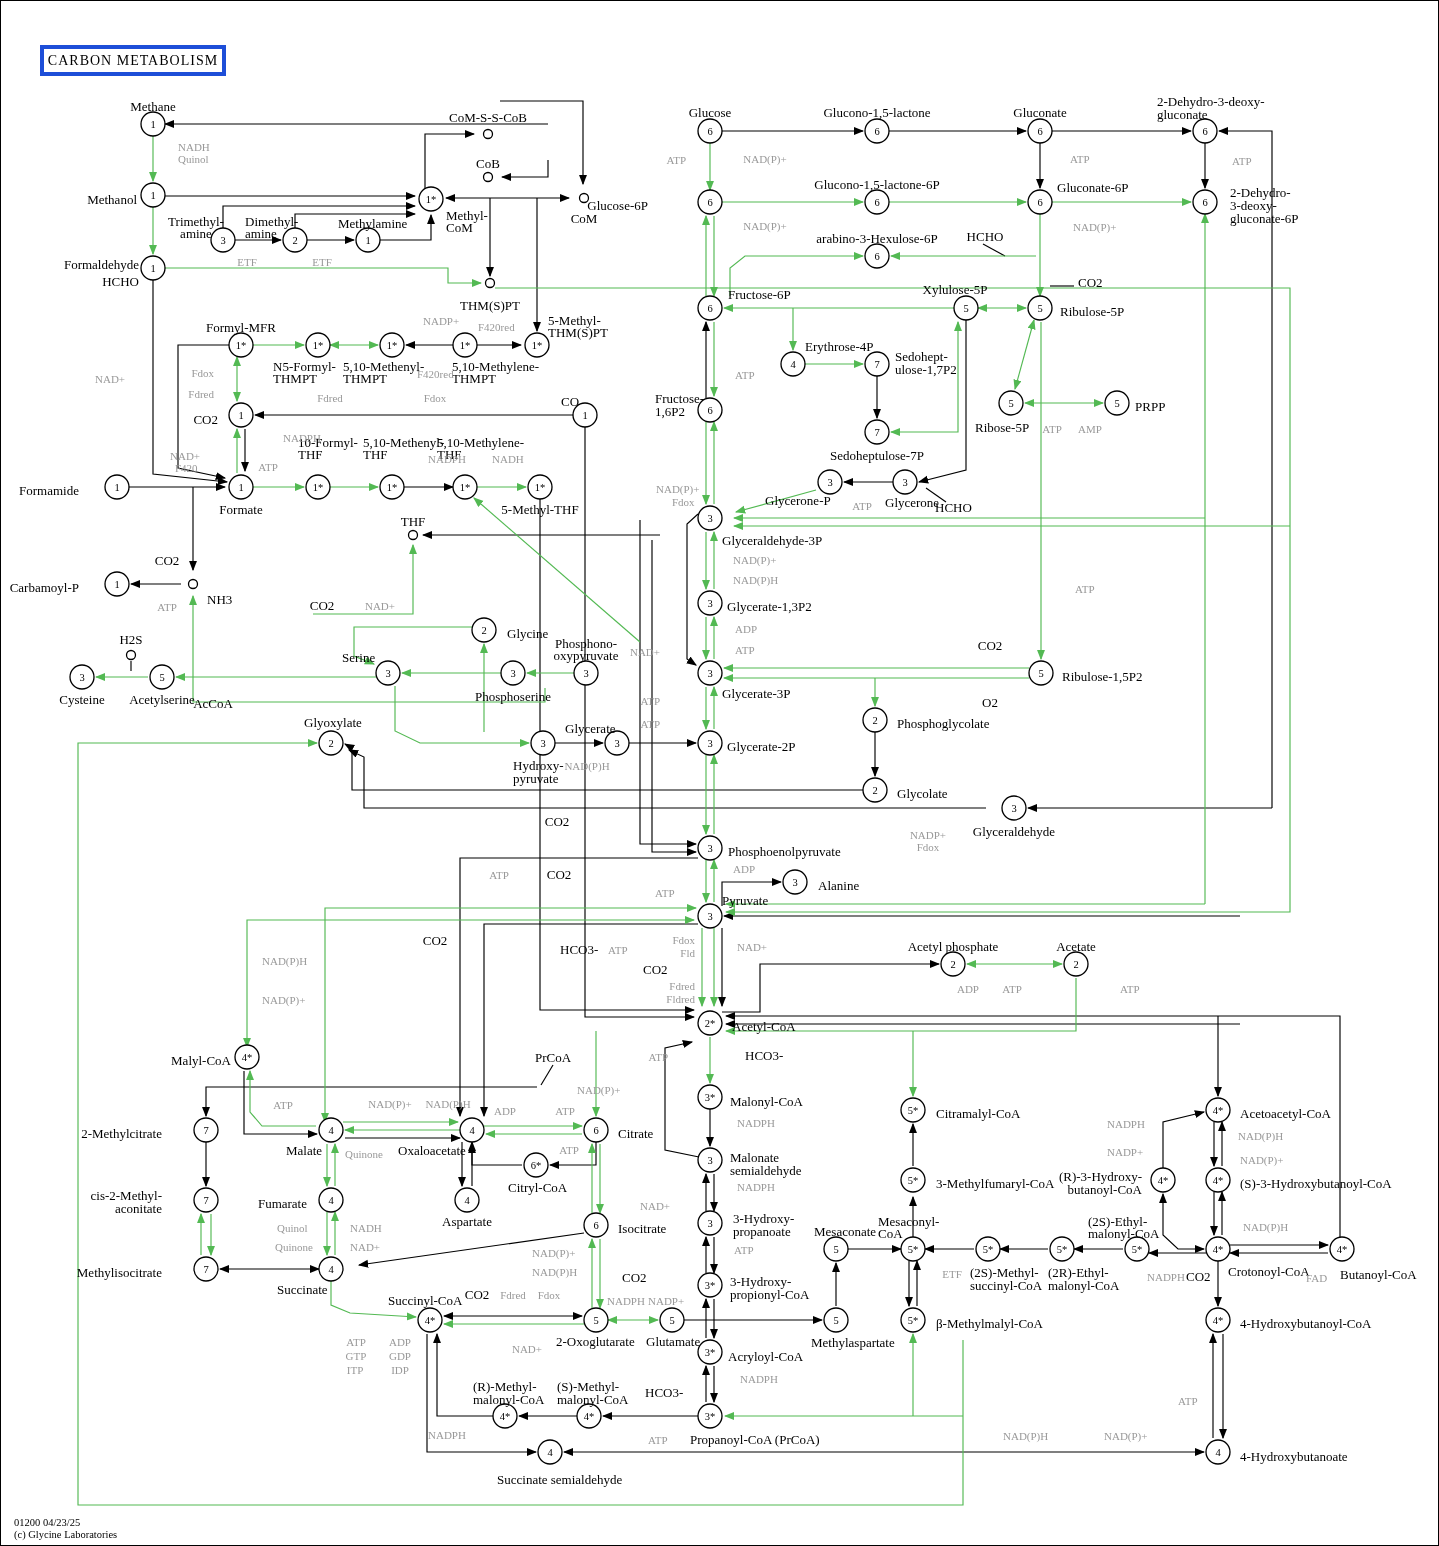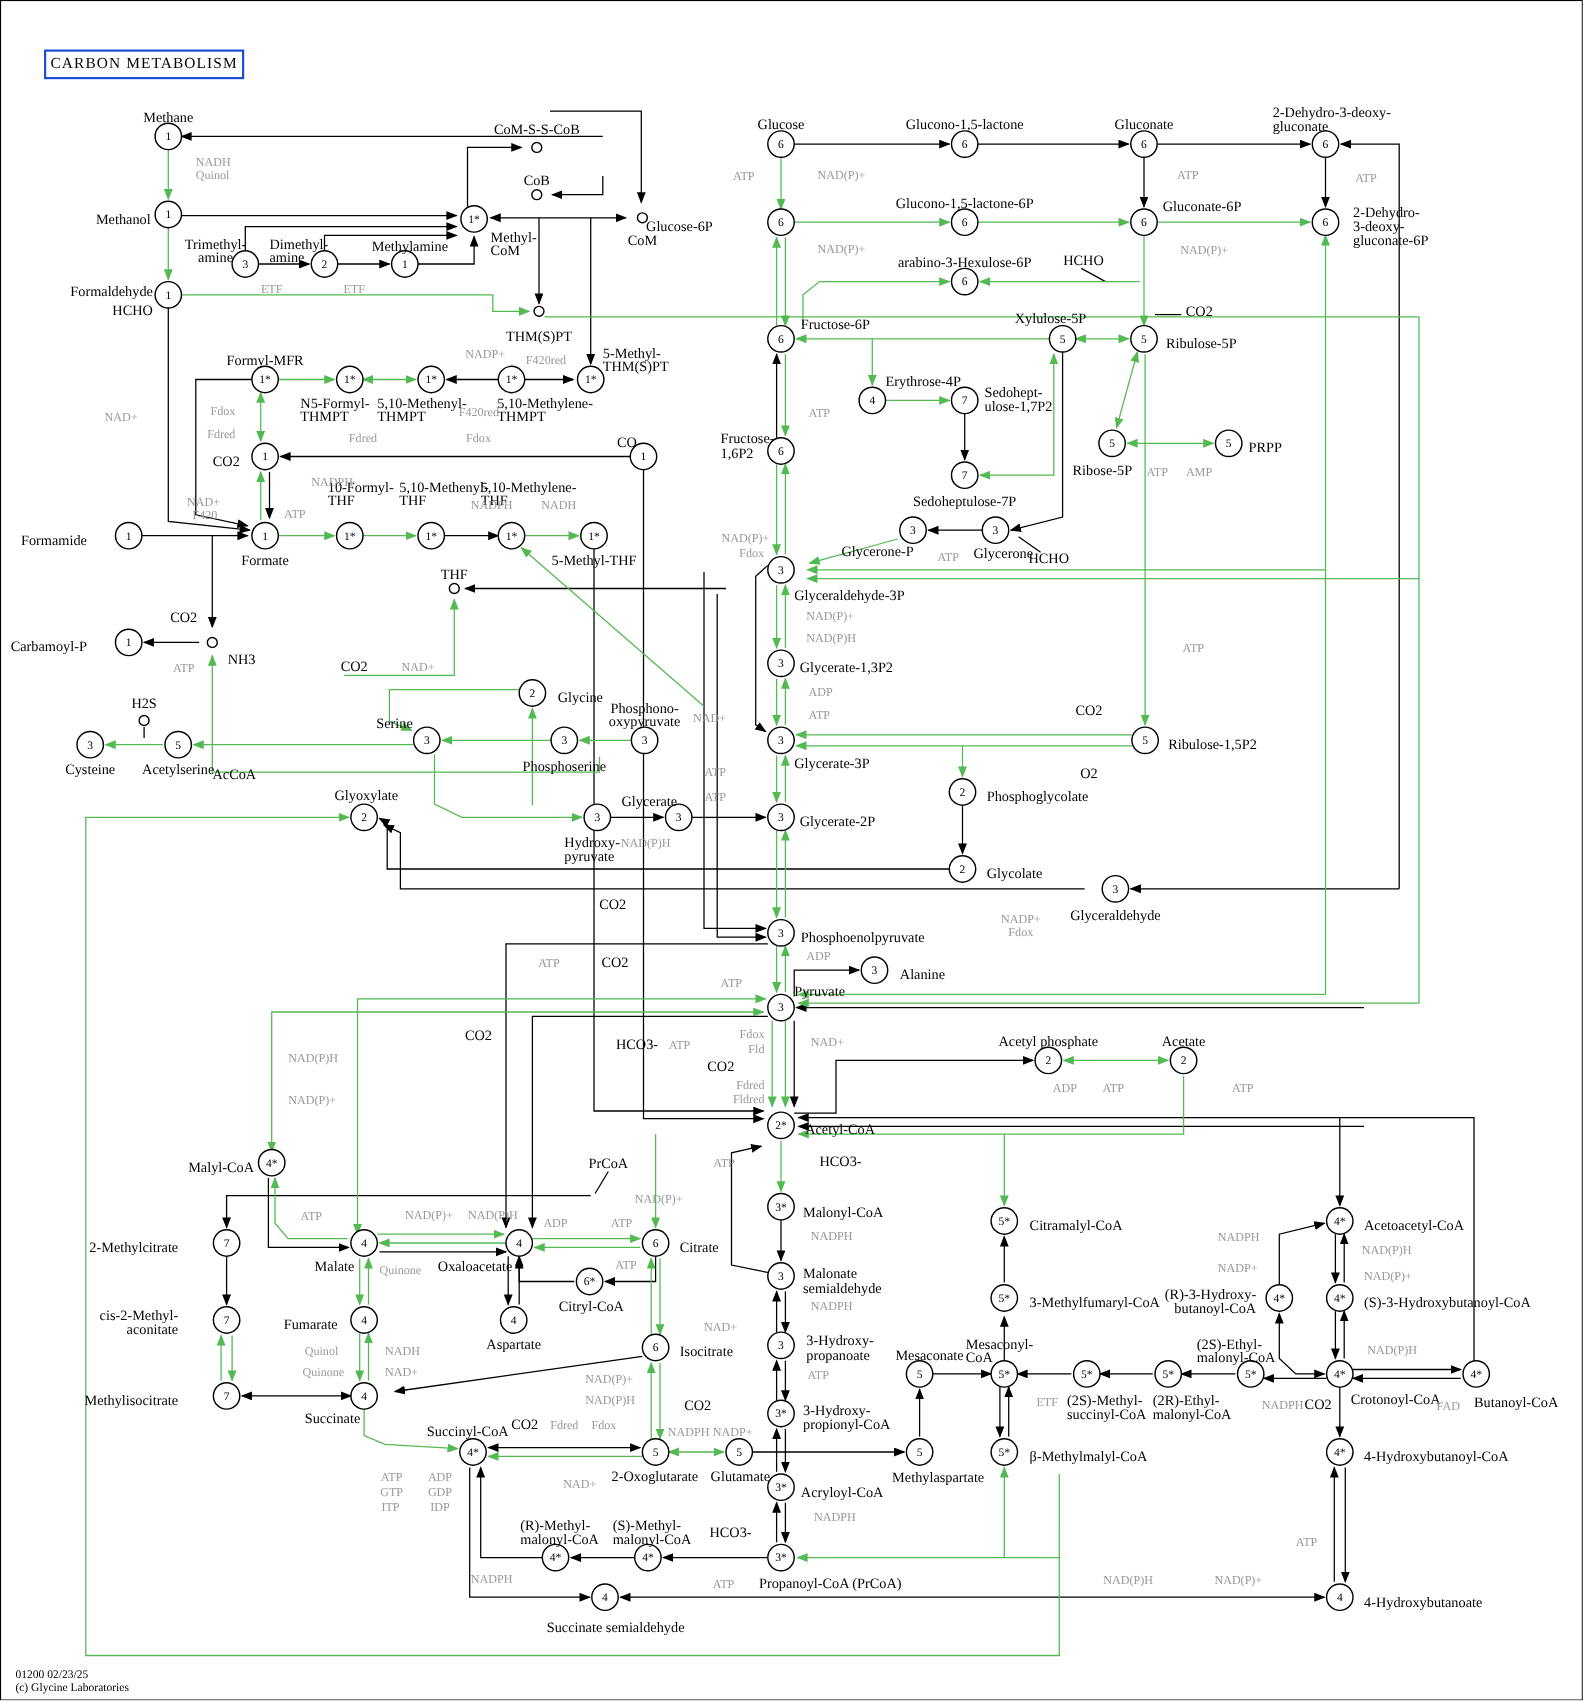--- a/index.html
+++ b/index.html
@@ -1,34 +1,34 @@
 <!DOCTYPE html>
 <html><head>
 <meta charset="utf-8">
 <style>
   html,body{margin:0;padding:0;background:#fff;}
   #wrap{position:relative;width:1439px;height:1546px;background:#fff;
         font-family:"Liberation Serif","DejaVu Serif",serif;}
   #title-box{position:absolute;left:40px;top:45px;width:178px;height:23px;
-        border:2px solid #1d4ed8;display:flex;align-items:center;justify-content:center;
+        border:4px solid #1d4ed8;display:flex;align-items:center;justify-content:center;
         font-size:14px;letter-spacing:1px;background:#fff;z-index:5;}
   .footer-line{position:absolute;left:14px;font-size:10.5px;color:#000;z-index:5;}
   #footer1{top:1517px;} #footer2{top:1529px;}
   svg{position:absolute;left:0;top:0;}
   .lbl{font-size:13px;fill:#000;}
   .lblg{font-size:11px;fill:#999;}
   .num{font-size:10.5px;fill:#000;}
   .frame{fill:none;stroke:#000;stroke-width:1;}
 </style>
 </head>
 <body>
 
 <div id="wrap">
   <div id="title-box">CARBON METABOLISM</div>
-  <div id="footer1" class="footer-line">01200 02/23/25</div>
+  <div id="footer1" class="footer-line">01200 04/23/25</div>
   <div id="footer2" class="footer-line">(c) Glycine Laboratories</div>
   <svg id="diagram-svg" width="1439" height="1546" viewBox="0 0 1439 1546" xmlns="http://www.w3.org/2000/svg">
     <defs>
       <marker id="mk" orient="auto-start-reverse" markerWidth="9" markerHeight="8" refX="8" refY="3.5">
         <path d="M0,0 L9,3.5 L0,7 Z" fill="#000"></path>
       </marker>
       <marker id="mg" orient="auto-start-reverse" markerWidth="9" markerHeight="8" refX="8" refY="3.5">
         <path d="M0,0 L9,3.5 L0,7 Z" fill="#53b953"></path>
       </marker>
     </defs>

